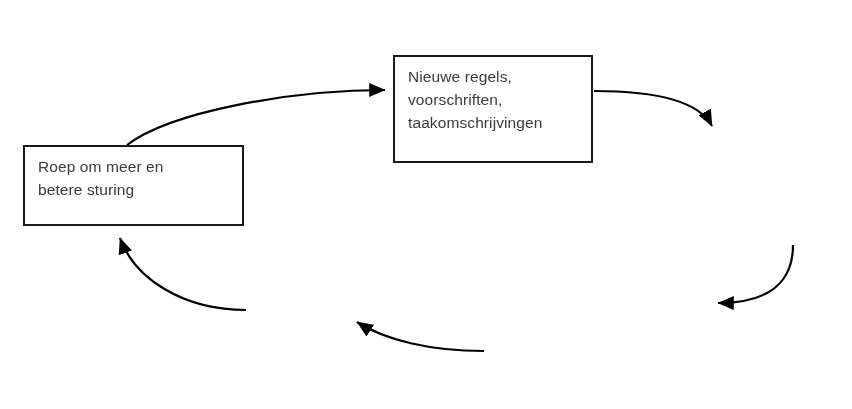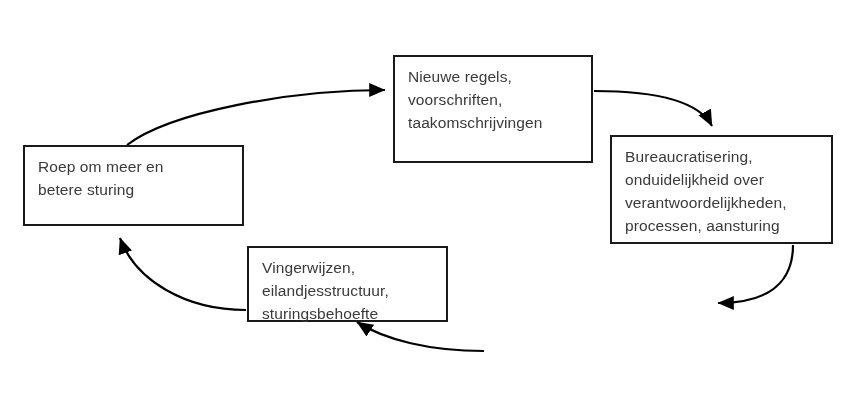--- a/index.html
+++ b/index.html
@@ -66,27 +66,16 @@
     <span class="node-text">Roep om meer en
 betere sturing</span>
   </div>
 
   <div class="node-box" style="left: 393px; top: 55px; width: 200px; height: 108px; border-color: rgb(26, 26, 26);">
     <span class="node-text">Nieuwe regels,
 voorschriften,
 taakomschrijvingen</span>
   </div>
 
-  <div class="node-box" style="left: 610px; top: 135px; width: 223px; height: 109px; border-color: rgb(26, 26, 26);">
-    <span class="node-text">Bureaucratisering,
-onduidelijkheid over
-verantwoordelijkheden,
-processen, aansturing</span>
-  </div>
 
 
-  <div class="node-box" style="left: 247px; top: 246px; width: 201px; height: 76px; border-color: rgb(26, 26, 26);">
-    <span class="node-text">Vingerwijzen,
-eilandjesstructuur,
-sturingsbehoefte</span>
-  </div>
 
 </div>
 
 </body></html>

